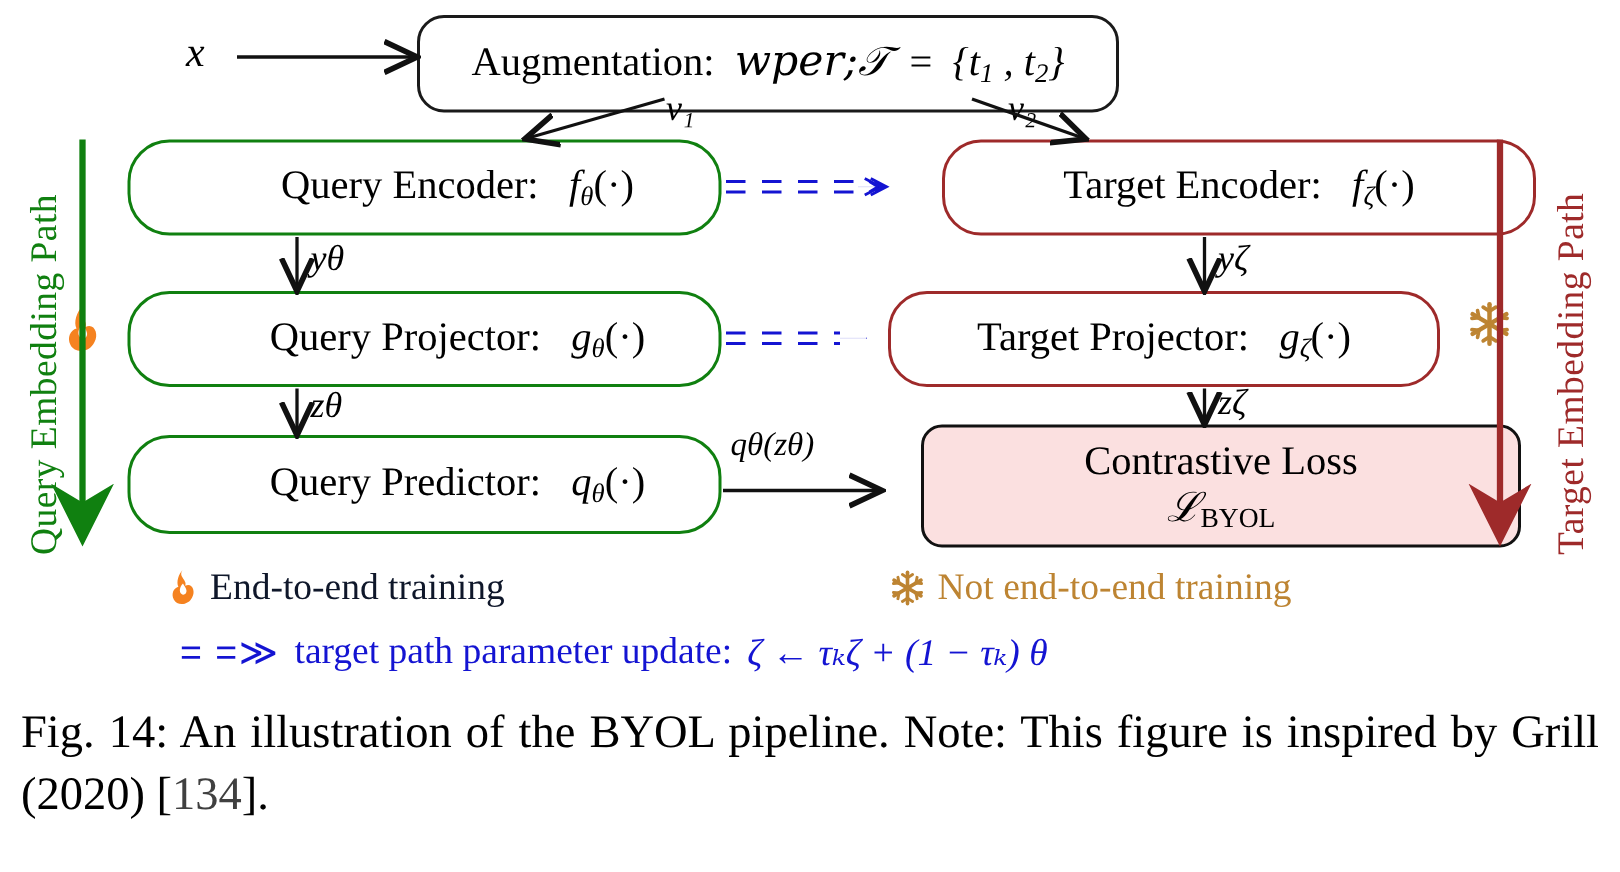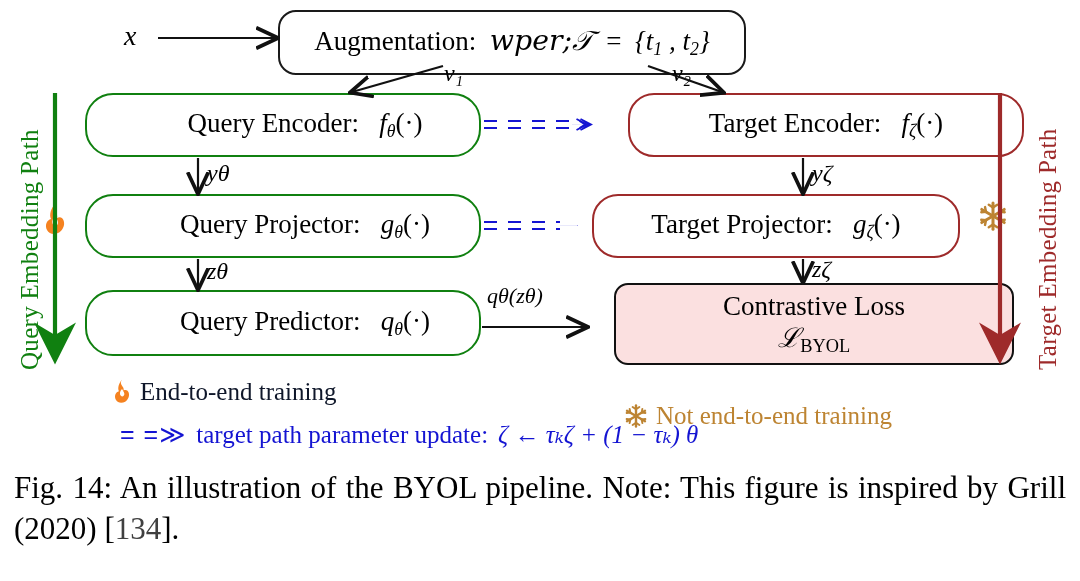--- a/index.html
+++ b/index.html
@@ -96,21 +96,21 @@
 
   .legend-item {
     position: absolute;
     font-size: 25px;
     white-space: nowrap;
     display: flex;
     align-items: center;
     gap: 8px;
   }
   .legend-item.fire { color: #0f172a; left: 112px; top: 378px; }
-  .legend-item.snow { color: #bd8432; left: 624px; top: 378px; margin-top: 24px; }
+  .legend-item.snow { color: #bd8432; left: 593px; top: 378px; }
 
   .legend-update {
     position: absolute;
     left: 120px;
     top: 420px;
     font-size: 25px;
     color: #1414d2;
     white-space: nowrap;
     display: flex;
     align-items: center;

